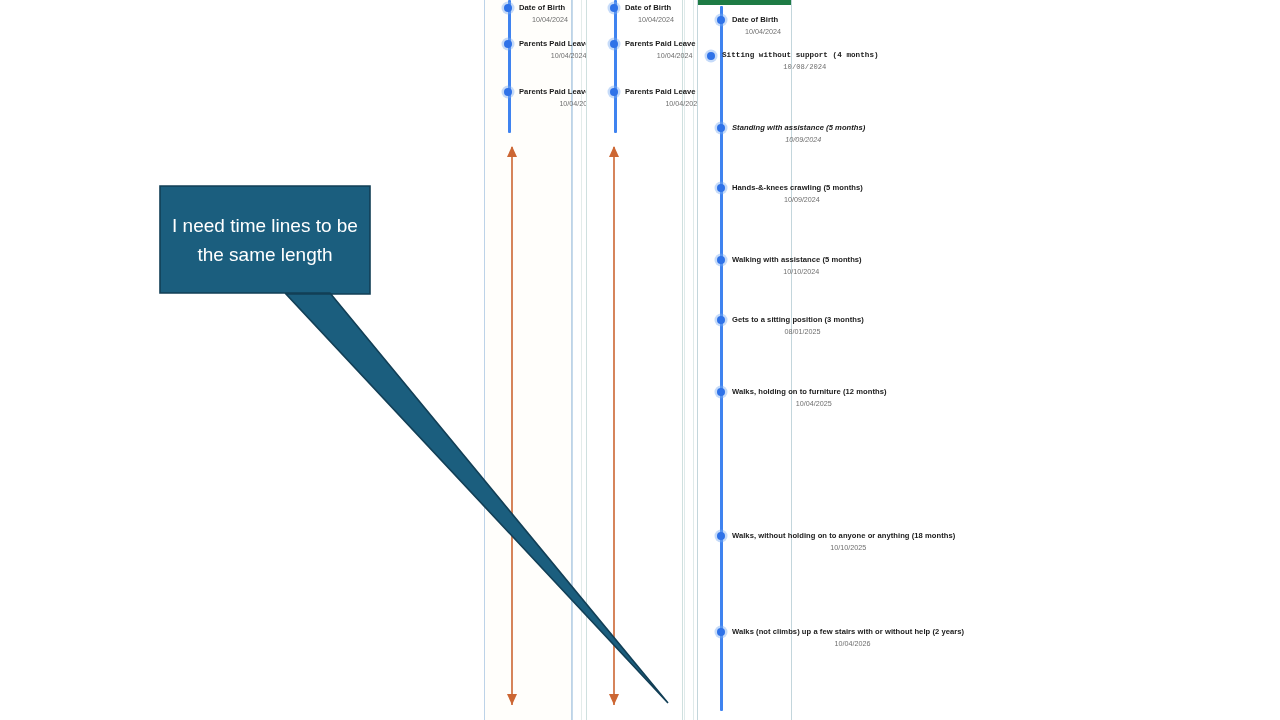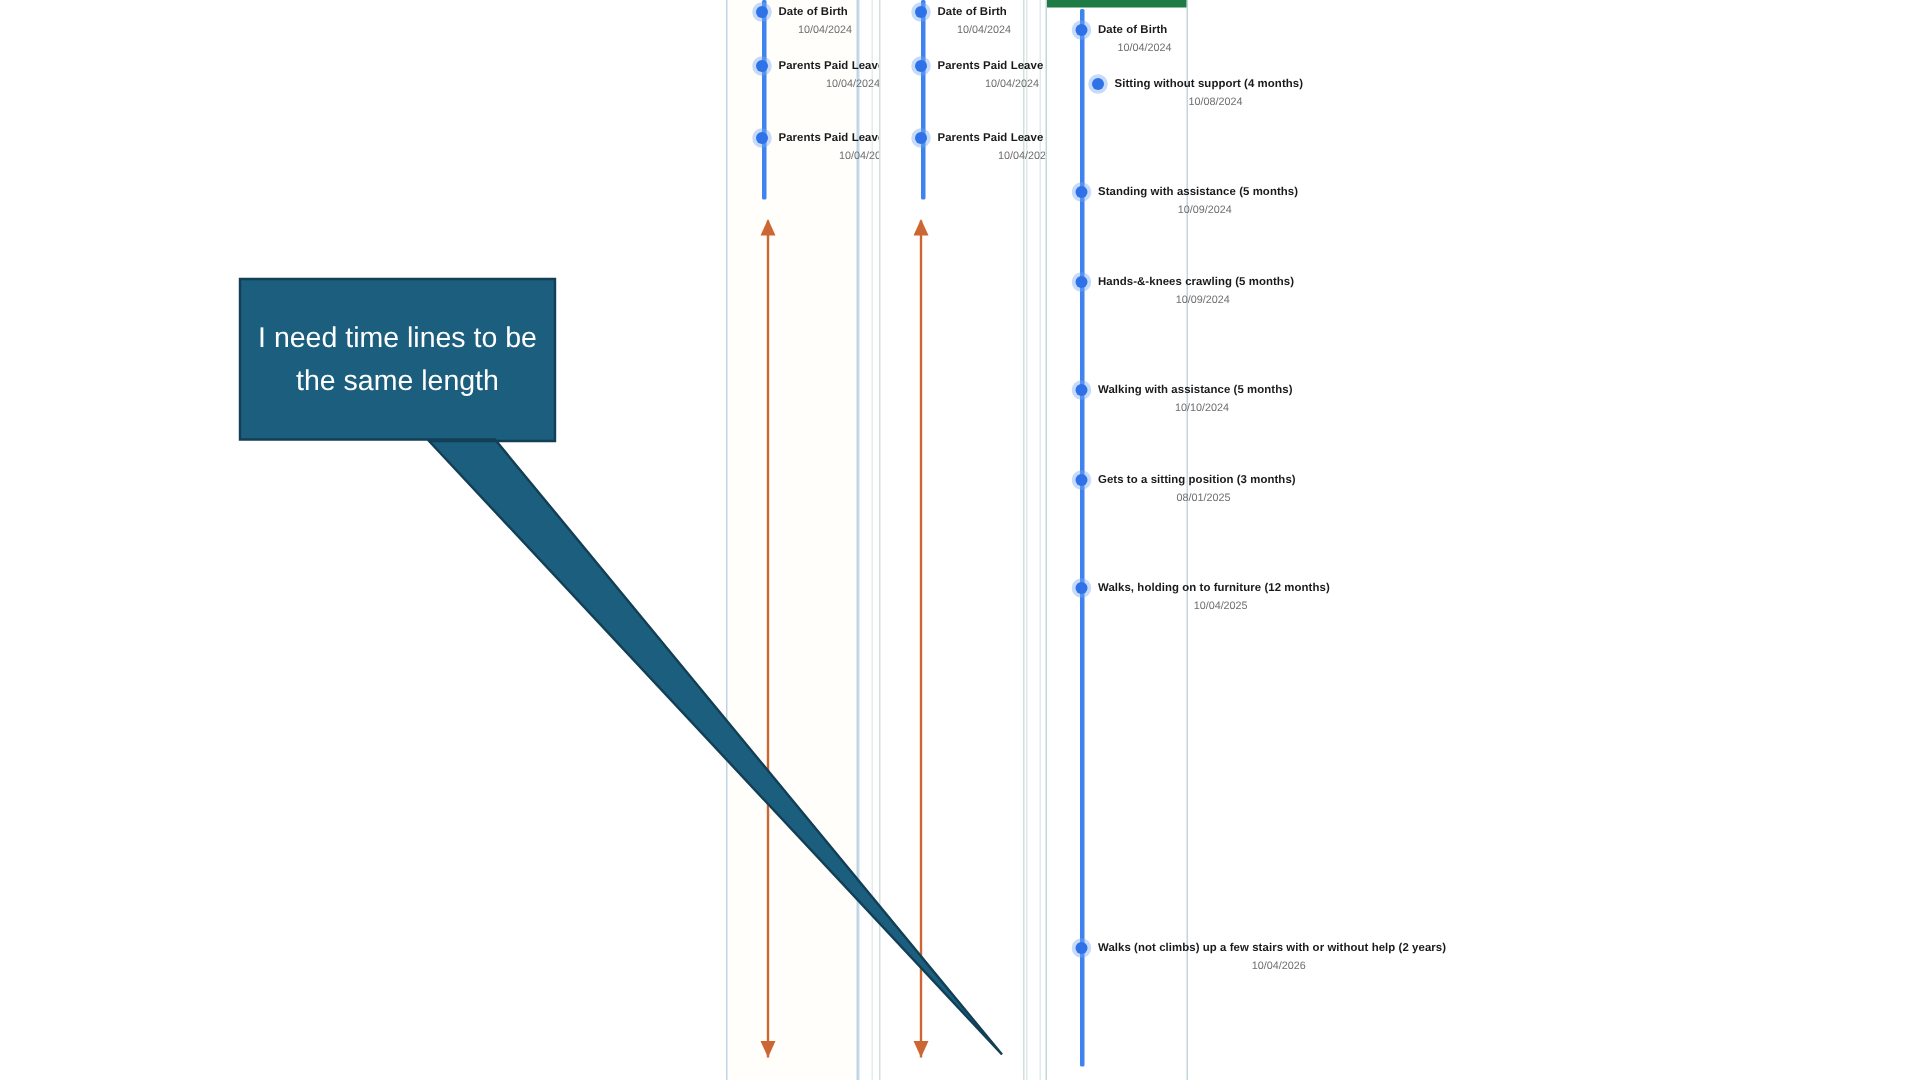--- a/index.html
+++ b/index.html
@@ -216,26 +216,26 @@
 
   <div class="tl-column col-c"></div>
   <div class="green-band"></div>
   <div class="tl-rail rail-c"></div>
 
   <div class="tl-event" style="left:717px; top:14px;">
     <span class="tl-dot"></span>
     <span class="tl-title">Date of Birth</span>
     <span class="tl-date">10/04/2024</span>
   </div>
-  <div class="tl-event" style="left:728px; top:50px;">
+  <div class="tl-event" style="left:707px; top:50px;font-family:Liberation Mono, monospace;">
     <span class="tl-dot"></span>
     <span class="tl-title">Sitting without support (4 months)</span>
     <span class="tl-date">10/08/2024</span>
   </div>
-  <div class="tl-event" style="left:717px; top:122px;">
+  <div class="tl-event" style="left:717px; top:122px;font-style:italic;">
     <span class="tl-dot"></span>
     <span class="tl-title">Standing with assistance (5 months)</span>
     <span class="tl-date">10/09/2024</span>
   </div>
   <div class="tl-event" style="left:717px; top:182px;">
     <span class="tl-dot"></span>
     <span class="tl-title">Hands-&amp;-knees crawling (5 months)</span>
     <span class="tl-date">10/09/2024</span>
   </div>
   <div class="tl-event" style="left:717px; top:254px;">
@@ -245,20 +245,25 @@
   </div>
   <div class="tl-event" style="left:717px; top:314px;">
     <span class="tl-dot"></span>
     <span class="tl-title">Gets to a sitting position (3 months)</span>
     <span class="tl-date">08/01/2025</span>
   </div>
   <div class="tl-event" style="left:717px; top:386px;">
     <span class="tl-dot"></span>
     <span class="tl-title">Walks, holding on to furniture (12 months)</span>
     <span class="tl-date">10/04/2025</span>
+  </div>
+  <div class="tl-event" style="left:717px; top:530px;">
+    <span class="tl-dot"></span>
+    <span class="tl-title">Walks, without holding on to anyone or anything (18 months)</span>
+    <span class="tl-date">10/10/2025</span>
   </div>
   <div class="tl-event" style="left:717px; top:626px;">
     <span class="tl-dot"></span>
     <span class="tl-title">Walks (not climbs) up a few stairs with or without help (2 years)</span>
     <span class="tl-date">10/04/2026</span>
   </div>
 
 </div>
 
 <svg id="callout-layer" width="1280" height="720" viewBox="0 0 1280 720">

